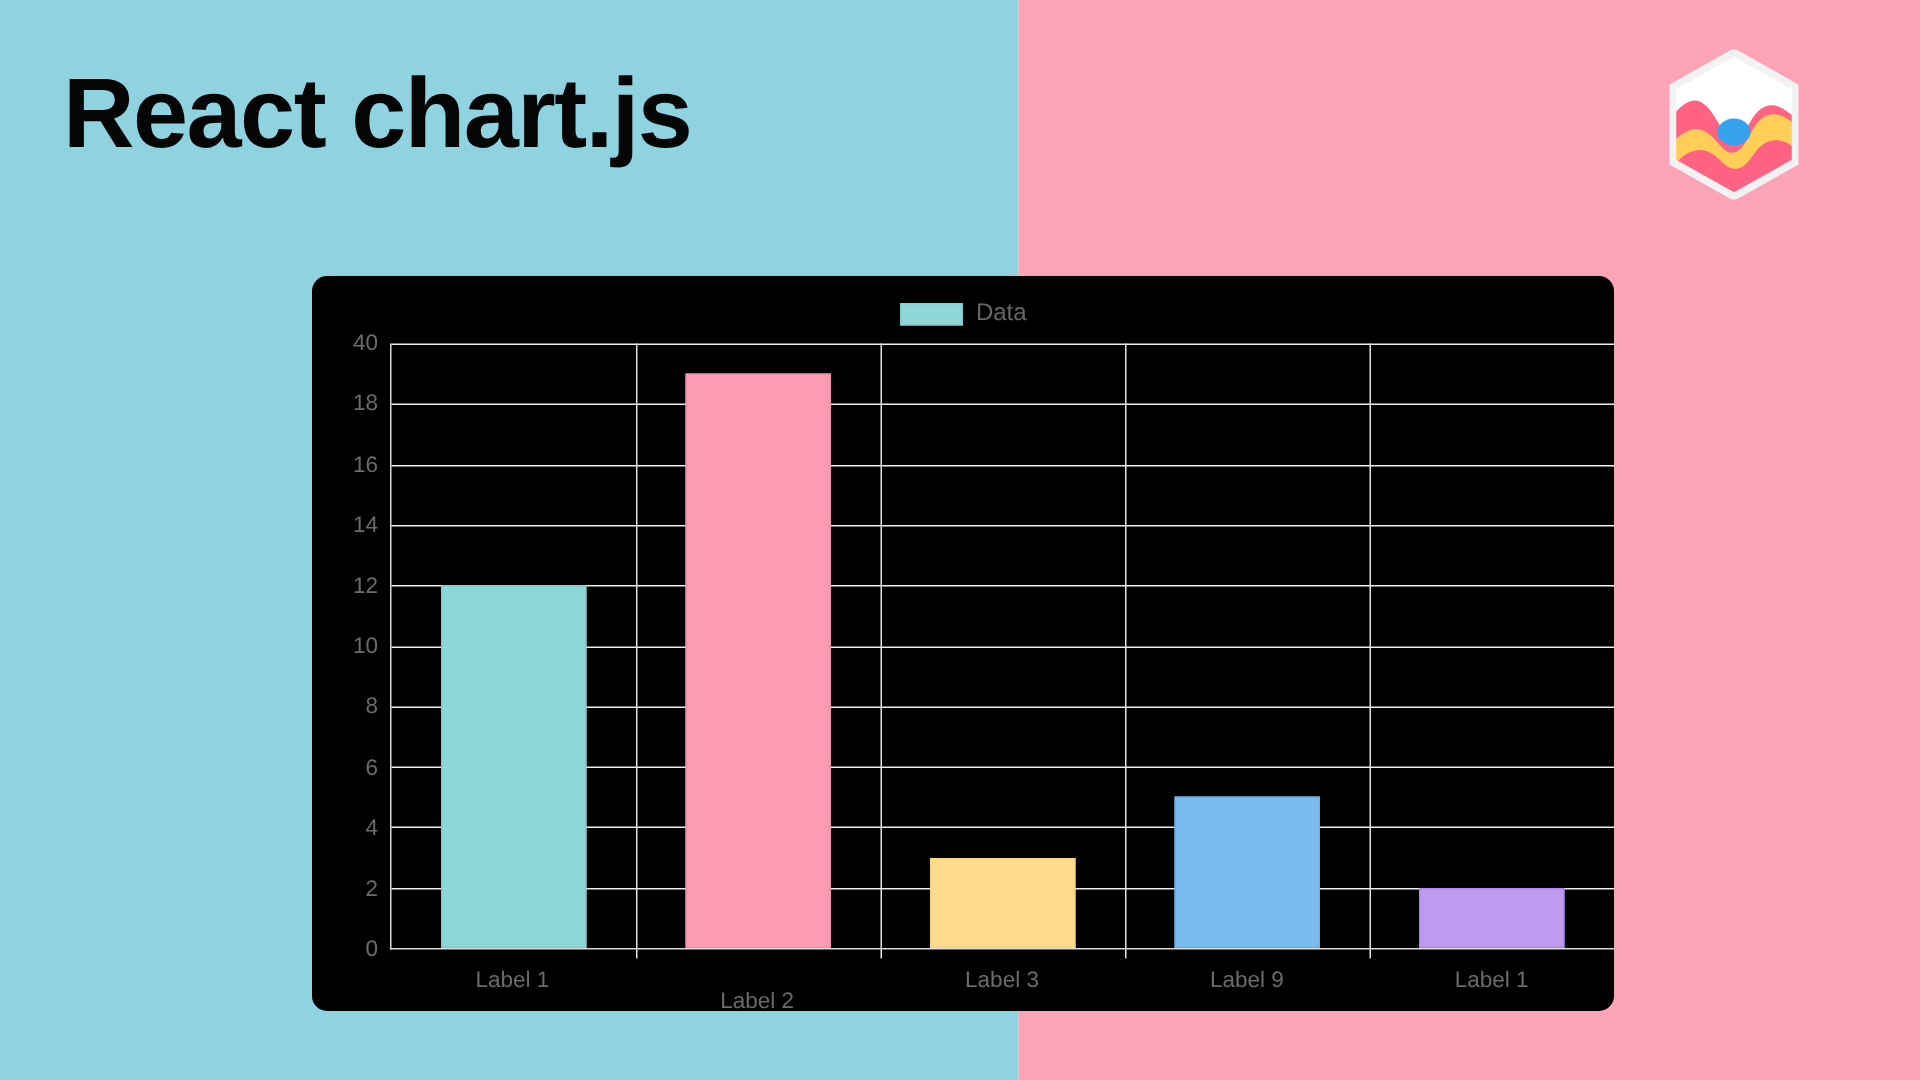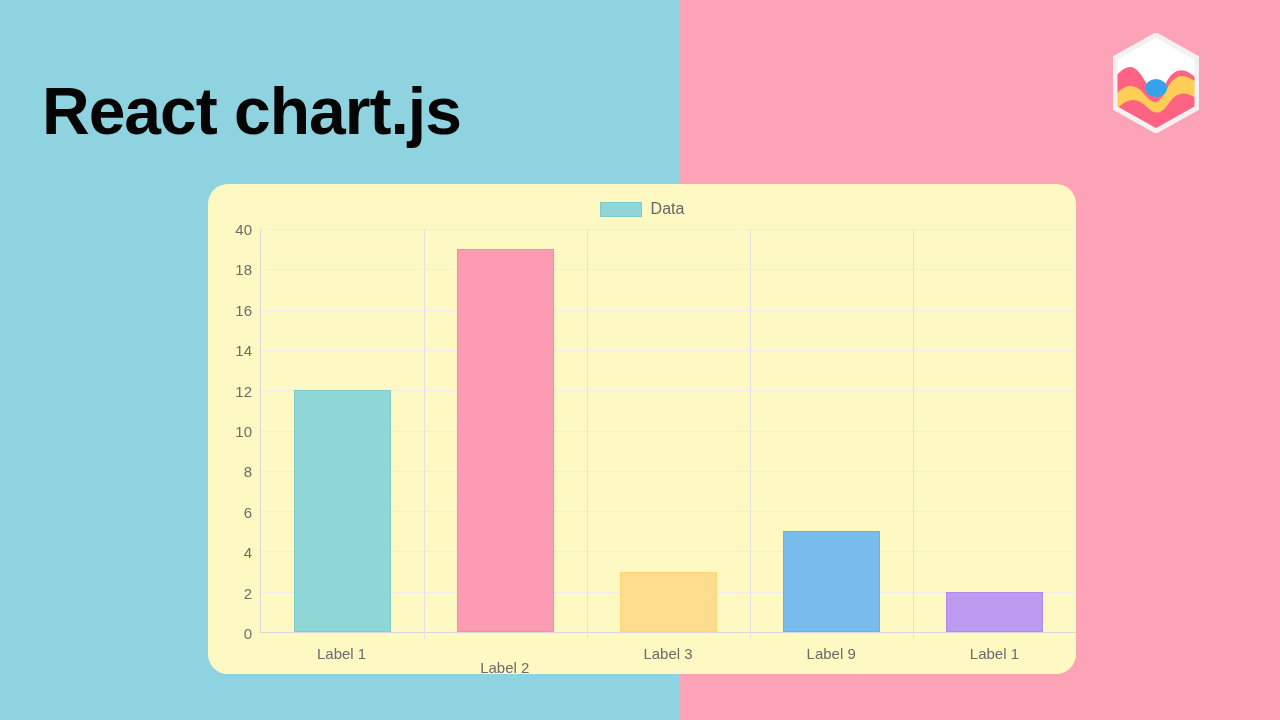--- a/index.html
+++ b/index.html
@@ -34,21 +34,21 @@
     top: 42px;
     margin: 0;
     font-family: "Liberation Sans", sans-serif;
     font-weight: bold;
     font-size: 66px;
     line-height: 1.0;
     letter-spacing: -1px;
     color: #050505;
     white-space: nowrap;
   }
-  #title-left  { left: 42px; margin-top: 36px; }
+  #title-left  { left: 42px; }
   #title-right { left: 710px; }
 
   
   #logo {
     position: absolute;
     left: 1113px;
     top: 33px;
     width: 86px;
     height: 100px;
   }
@@ -212,21 +212,21 @@
       <g clip-path="url(#hexclip)">
         <path d="M2,44 C14,30 22,30 32,48 C40,62 46,62 54,48 C62,34 72,34 84,46 L84,98 L2,98 Z" fill="#FF6384"></path>
         <path d="M2,62 C14,50 22,50 32,62 C40,72 46,72 54,56 C62,40 72,40 84,50 L84,98 L2,98 Z" fill="#FFCE56"></path>
         <path d="M2,78 C14,64 24,64 34,74 C42,82 48,82 56,70 C64,58 74,58 84,66 L84,98 L2,98 Z" fill="#FF6384"></path>
         <ellipse cx="43" cy="55" rx="11" ry="9" fill="#36A2EB"></ellipse>
       </g>
       <polygon points="43,2 84,25 84,75 43,98 2,75 2,25" fill="none" stroke="#f2f2f2" stroke-width="5"></polygon>
     </svg>
   </div>
 
-  <div id="chart-card" style="background: #fef9c3; border-radius: 20px;">
+  <div id="chart-card" style="background: #000000; border-radius: 10px;">
 
     <div id="legend">
       <div class="legend-item">
         <span class="legend-swatch" style="background: rgb(143, 214, 214);"></span>
         <span class="legend-label">Data</span>
       </div>
     </div>
 
     <div id="plot-wrap">
 

